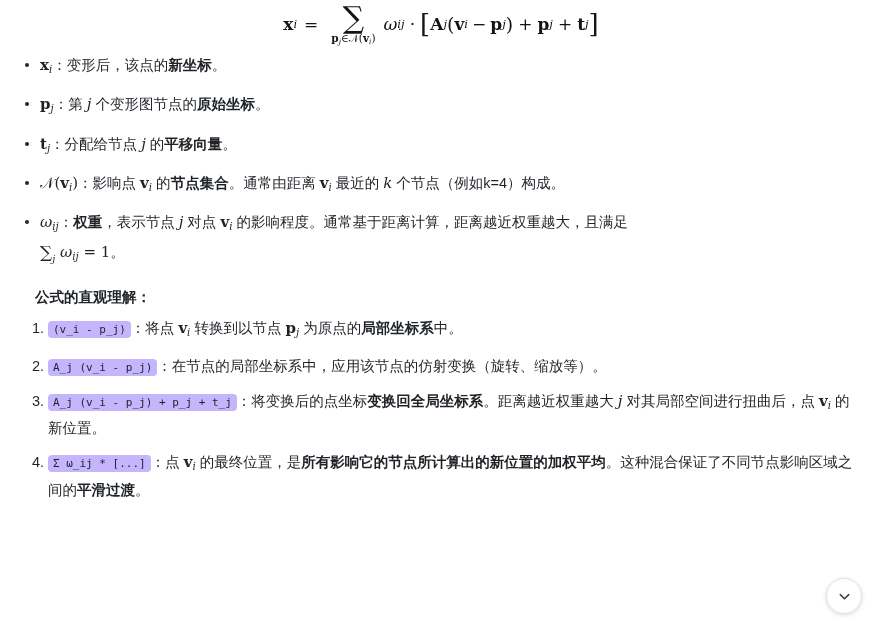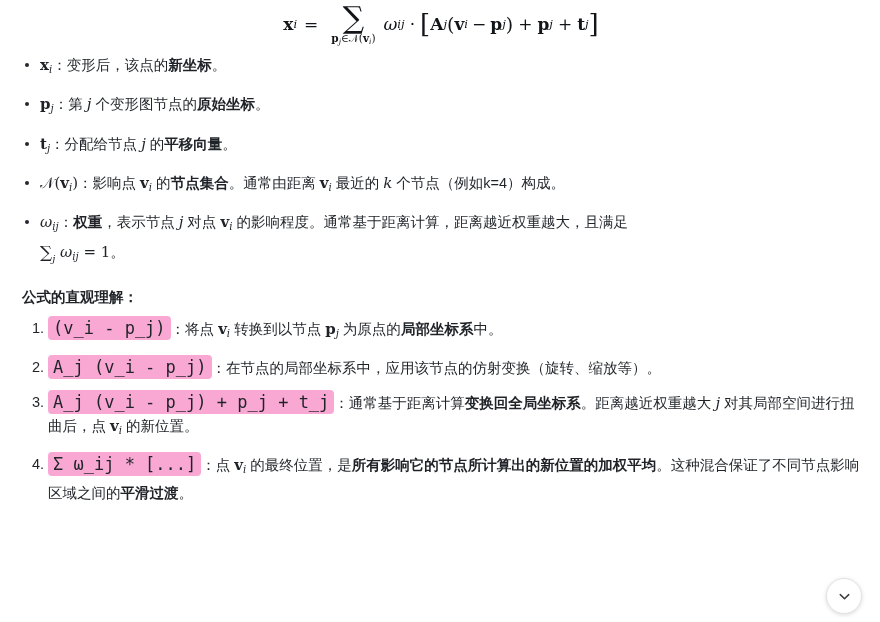--- a/index.html
+++ b/index.html
@@ -75,21 +75,21 @@
   
   .lead {
     font-size: 14.5px;
     line-height: 22px;
     margin: 16px 0 10px 0;
     color: #1f2328;
   }
   .section-title {
     font-size: 14.5px;
     font-weight: bold;
-    margin: 18px 0 10px 0;
+    margin: 18px 0 10px 13px;
     color: #1f2328;
   }
   ul.bullets {
     list-style: none;
     margin: 0;
     padding: 0;
   }
   ul.bullets > li {
     position: relative;
     padding-left: 18px;
@@ -126,22 +126,22 @@
     left: -26px;
     top: 0;
     width: 22px;
     text-align: right;
     color: #1f2328;
     font-size: 14.5px;
   }
   b, strong { font-weight: bold; }
   code.inline {
     font-family: "DejaVu Sans Mono", monospace;
-    font-size: 17px;
-    background: #f9a8d4;
+    font-size: 11px;
+    background: #c4b5fd;
     border-radius: 4px;
     padding: 2px 5px;
     color: #1f2328;
     white-space: nowrap;
   }
   .mathinline {
     font-family: "DejaVu Serif", serif;
     font-size: 15px;
   }
   .frac-sum {
@@ -253,21 +253,21 @@
 
     <li>
       <code class="inline">(v_i - p_j)</code><span>：将点 </span><span class="mathinline"><span class="mb">v</span><span class="sub">i</span></span><span> 转换到以节点 </span><span class="mathinline"><span class="mb">p</span><span class="sub">j</span></span><span> 为原点的</span><b>局部坐标系</b><span>中。</span>
     </li>
 
     <li>
       <code class="inline">A_j (v_i - p_j)</code><span>：在节点的局部坐标系中，应用该节点的仿射变换（旋转、缩放等）。</span>
     </li>
 
     <li>
-      <code class="inline">A_j (v_i - p_j) + p_j + t_j</code><span>：通常基于距离计算</span><b>变换回全局坐标系</b><span>。距离越近权重越大 </span><span class="mathinline mi">j</span><span> 对其局部空</span><span>间进行扭曲后，点 </span><span class="mathinline"><span class="mb">v</span><span class="sub">i</span></span><span> 的新位置。</span>
+      <code class="inline">A_j (v_i - p_j) + p_j + t_j</code><span>：将变换后的点坐标</span><b>变换回全局坐标系</b><span>。距离越近权重越大 </span><span class="mathinline mi">j</span><span> 对其局部空</span><span>间进行扭曲后，点 </span><span class="mathinline"><span class="mb">v</span><span class="sub">i</span></span><span> 的新位置。</span>
     </li>
 
     <li>
       <code class="inline">Σ ω_ij * [...]</code><span>：点 </span><span class="mathinline"><span class="mb">v</span><span class="sub">i</span></span><span> 的最终位置，是</span><b>所有影响它的节点所计算出的新位置的加权平均</b><span>。这种混合保</span><span>证了不同节点影响区域之间的</span><b>平滑过渡</b><span>。</span>
     </li>
   </ol>
 </div>
 
 <div class="scroll-btn">
   <span>

